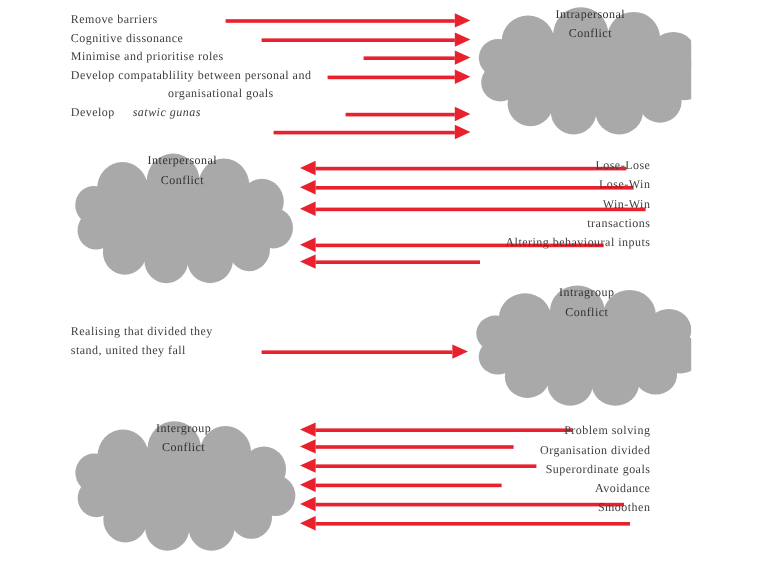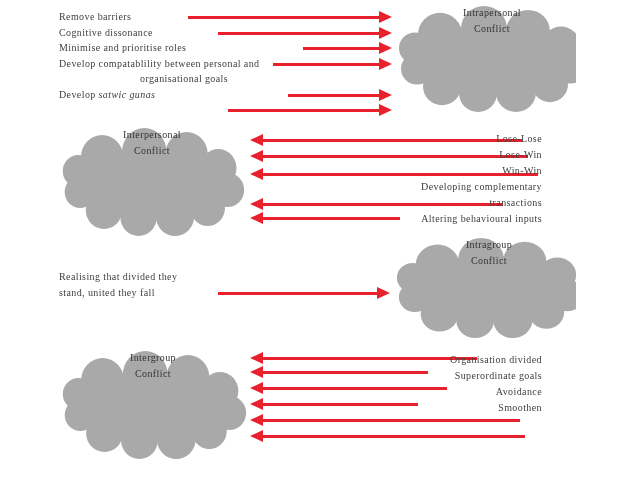--- a/index.html
+++ b/index.html
@@ -13,21 +13,21 @@
     color:#3e3e3e;
     overflow:hidden;
   }
   .txt{position:absolute;}
   .txt .line{white-space:nowrap;}
   .s1{left:59px;top:9px;line-height:15.6px;}
   .s1 .indent{padding-left:81px;}
   .s2{right:34px;top:131px;line-height:16.1px;text-align:right;}
   .s3{left:59px;top:269px;line-height:16px;}
   .s4{right:34px;top:352px;line-height:15.9px;text-align:right;}
-  .it{font-style:italic;}
+  .it{font-style:italic;margin-left:12px;}
 
   
   .ar{position:absolute;height:3px;background:#e8212d;}
   .ar.r::after{
     content:"";position:absolute;right:-13px;top:-5px;width:0;height:0;
     border-left:13px solid #e8212d;
     border-top:6.5px solid transparent;border-bottom:6.5px solid transparent;
   }
   .ar.l::before{
     content:"";position:absolute;left:-13px;top:-5px;width:0;height:0;
@@ -110,21 +110,20 @@
   <div class="ar l" style="left:263px;top:139px;width:259px"></div>
   <div class="ar l" style="left:263px;top:155px;width:265px"></div>
   <div class="ar l" style="left:263px;top:173px;width:275px"></div>
   <div class="ar l" style="left:263px;top:203px;width:240px"></div>
   <div class="ar l" style="left:263px;top:217px;width:137px"></div>
 
   <div class="txt s2">
     <div class="line">Lose-Lose</div>
     <div class="line">Lose-Win</div>
     <div class="line">Win-Win</div>
-    <div class="line">Developing complementary</div>
     <div class="line">transactions</div>
     <div class="line">Altering behavioural inputs</div>
   </div>
 
   <div class="txt s3">
     <div class="line">Realising that divided they</div>
     <div class="line">stand, united they fall</div>
   </div>
 
   <div class="ar r" style="left:218px;top:292px;width:159px"></div>
@@ -150,19 +149,20 @@
   </div>
 
   <div class="ar l" style="left:263px;top:357px;width:214px"></div>
   <div class="ar l" style="left:263px;top:371px;width:165px"></div>
   <div class="ar l" style="left:263px;top:387px;width:184px"></div>
   <div class="ar l" style="left:263px;top:403px;width:155px"></div>
   <div class="ar l" style="left:263px;top:419px;width:257px"></div>
   <div class="ar l" style="left:263px;top:435px;width:262px"></div>
 
   <div class="txt s4">
+    <div class="line">Problem solving</div>
     <div class="line">Organisation divided</div>
     <div class="line">Superordinate goals</div>
     <div class="line">Avoidance</div>
     <div class="line">Smoothen</div>
   </div>
 
 </div>
 
 </body></html>

